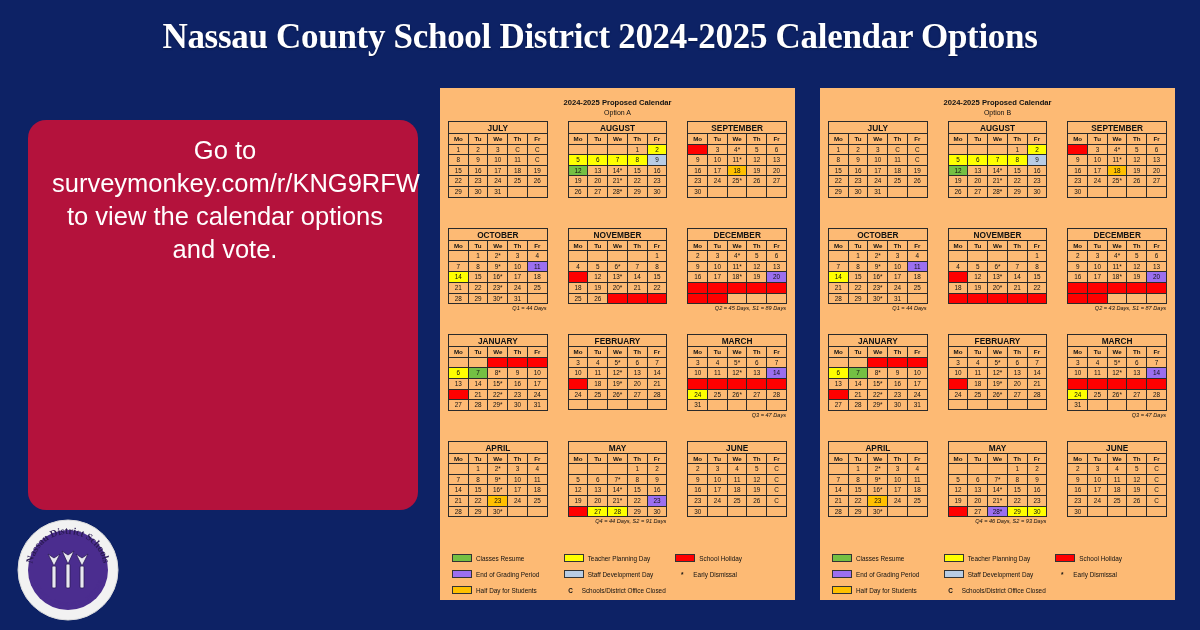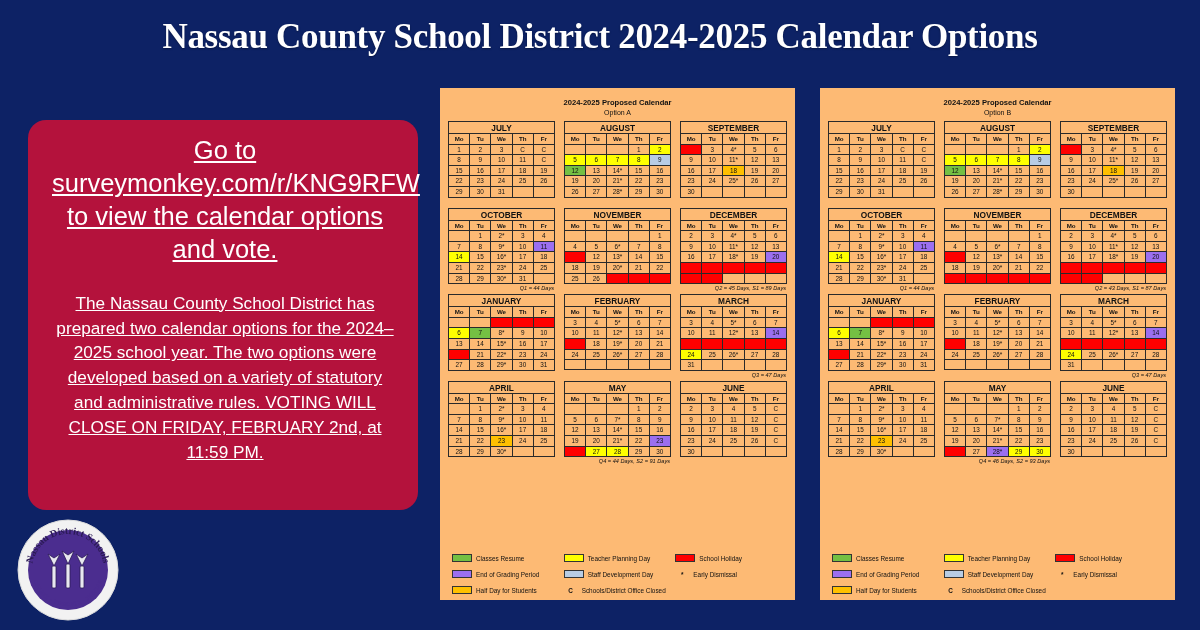--- a/index.html
+++ b/index.html
@@ -25,21 +25,21 @@
 
   
   #info-panel {
     position: absolute;
     left: 28px; top: 120px;
     width: 390px; height: 390px;
     background: #b4123c;
     border-radius: 18px;
     color: #ffffff;
     padding: 14px 20px 16px 24px;
-    display: flex; flex-direction: column; text-decoration: underline;
+    display: flex; flex-direction: column;
   }
   #info-headline {
     font-size: 25.5px;
     line-height: 1.30;
     text-align: center;
     font-weight: 400;
   }
   #info-body {
     margin-top: 24px;
     font-size: 17.2px;
@@ -79,20 +79,21 @@
     color: #111;
     margin-top: 2px;
     margin-bottom: 5px;
   }
 
   .month-grid {
     display: grid;
     grid-template-columns: repeat(3, 1fr);
     column-gap: 9px;
     row-gap: 0px;
+    gap: 20px;
   }
 
   .month-block { padding-bottom: 2px; }
 
   table.month {
     border-collapse: collapse;
     width: 100%;
     table-layout: fixed;
     font-size: 6.4px;
     color: #111;
@@ -164,21 +165,20 @@
   }
   .legend-text { white-space: nowrap; }
 </style>
 </head>
 <body>
 
 <h1 id="page-title">Nassau County School District 2024-2025 Calendar Options</h1>
 
 <section id="info-panel">
   <div id="info-headline">Go to surveymonkey.com/r/KNG9RFW to view the calendar options and vote.</div>
-  <div id="info-body">The Nassau County School District has prepared two calendar options for the 2024–2025 school year. The two options were developed based on a variety of statutory and administrative rules. VOTING WILL CLOSE ON FRIDAY, FEBRUARY 2nd, at 11:59 PM.</div>
 </section>
 
 <div id="district-logo">
   <svg viewBox="0 0 104 104" width="104" height="104" aria-hidden="true">
     <circle cx="52" cy="52" r="50" fill="#f2f2f2" stroke="#dcdcdc" stroke-width="1"></circle>
     <circle cx="52" cy="52" r="40" fill="#4b2d8f"></circle>
     <path id="arcTop" d="M 52 12 m -36 40 a 36 36 0 0 1 72 0" fill="none"></path>
     <text font-family="'Liberation Serif', serif" font-size="10" font-weight="bold" fill="#2b1a55">
       <textPath href="#arcTop" startOffset="50%" text-anchor="middle" side="left">Nassau District Schools</textPath>
     </text>

